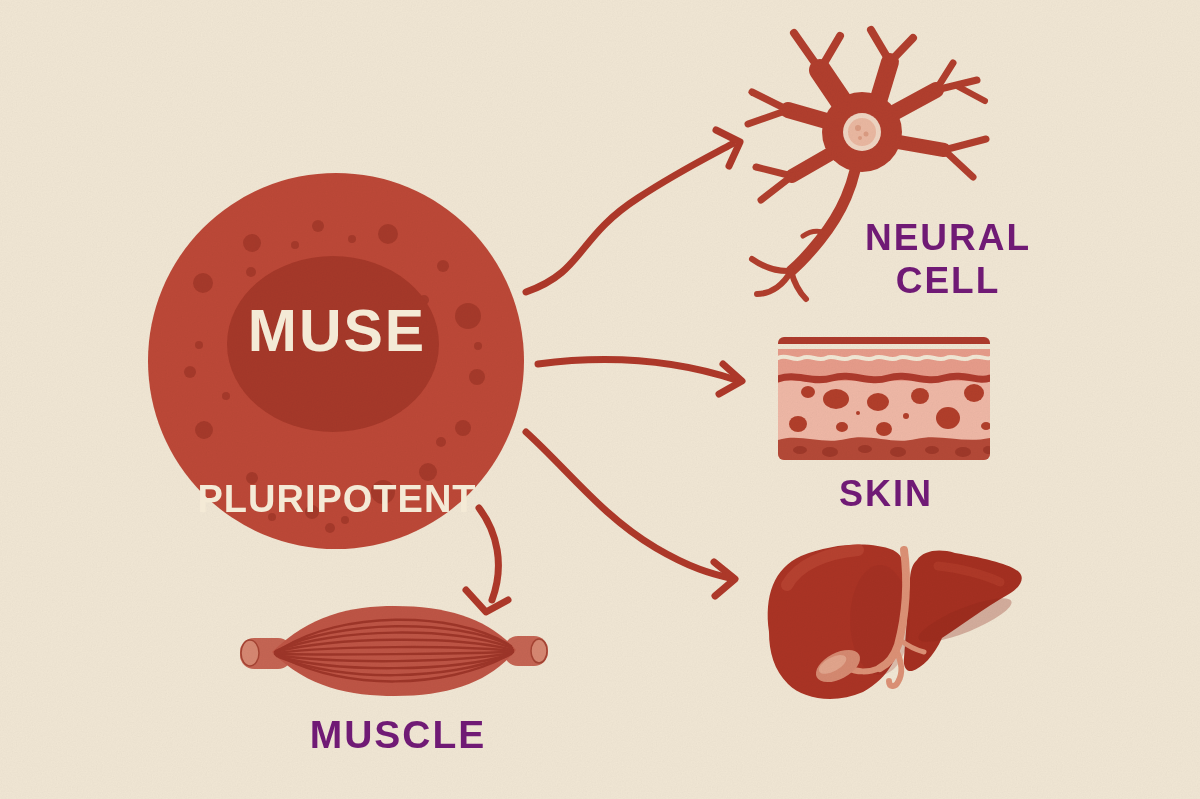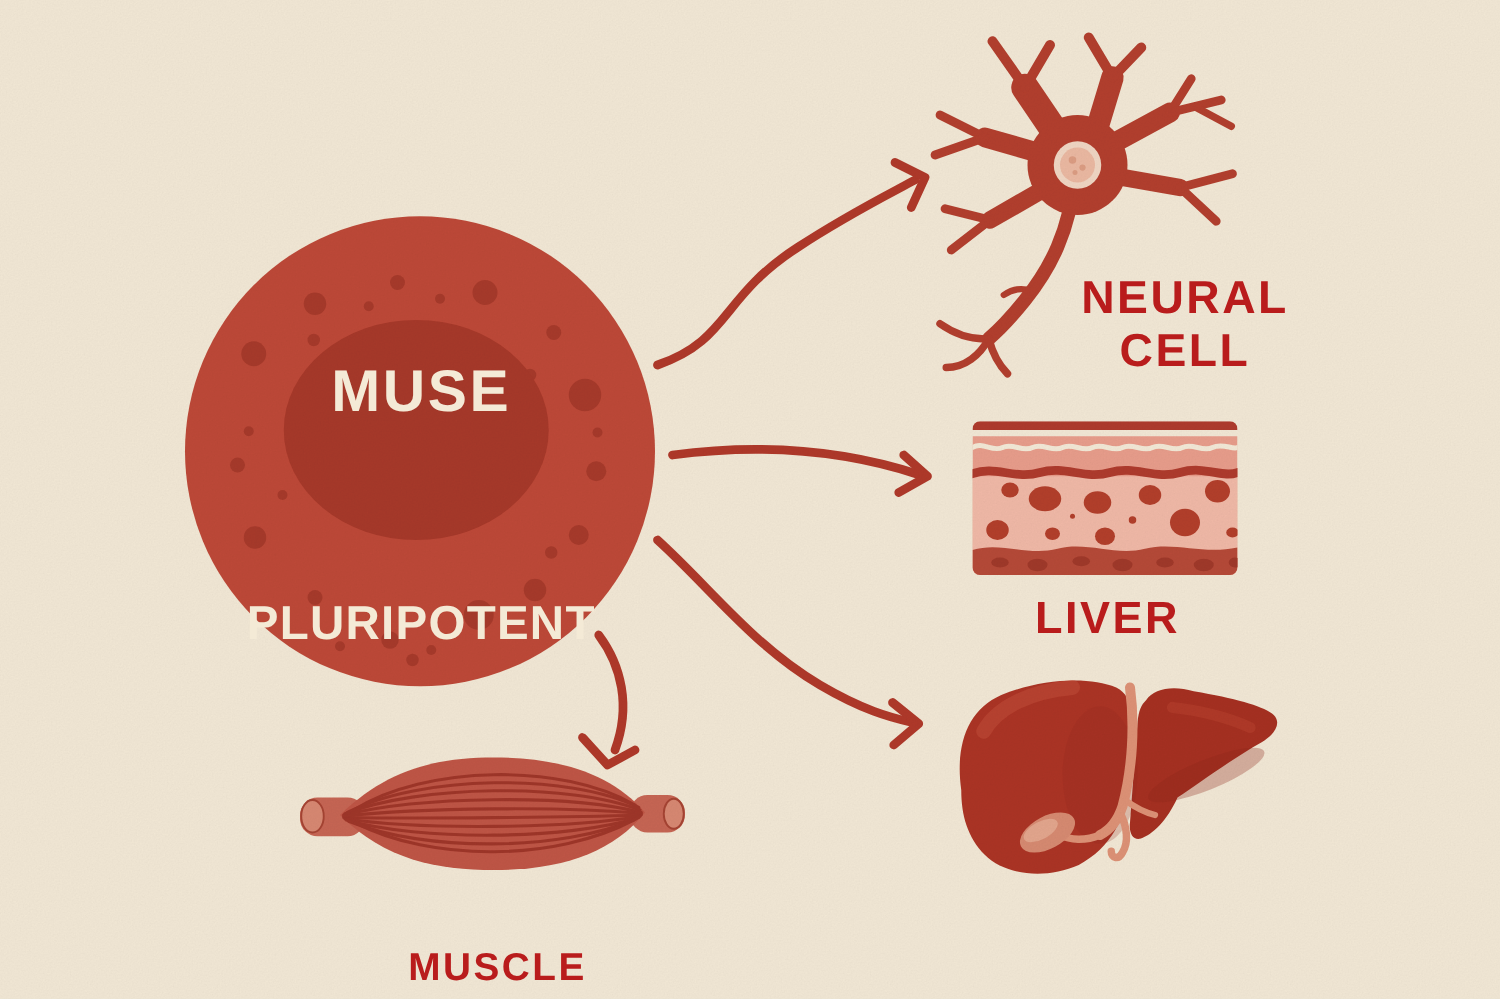--- a/index.html
+++ b/index.html
@@ -7,38 +7,38 @@
     position:relative;
     width:1200px;height:799px;
     background:#f5ebd8;
     overflow:hidden;
     font-family:"Liberation Sans", sans-serif;
   }
   .art{position:absolute;left:0;top:0;width:1200px;height:799px;}
   .lbl{
     position:absolute;
     font-weight:700;
-    color:#b91c1c;
+    color:#701a75;
     text-align:center;
     letter-spacing:2px;
     line-height:1.16;
     white-space:normal;
   }
   .lbl-neural{left:828px;top:216px;width:240px;font-size:37px;line-height:43px;}
   .lbl-skin{left:786px;top:473px;width:200px;font-size:36px;}
   .lbl-liver{left:797px;top:701px;width:200px;font-size:37px;}
-  .lbl-muscle{left:288px;top:756px;width:220px;font-size:31px;}
+  .lbl-muscle{left:288px;top:712px;width:220px;font-size:39px;}
   .muse-t{
     position:absolute;
     color:#f4ead6;
     font-weight:700;
     text-align:center;
     letter-spacing:2px;
   }
-  .muse-line1{left:187px;top:285px;width:300px;font-size:47px;}
+  .muse-line1{left:187px;top:297px;width:300px;font-size:59px;}
   .muse-line2{left:187px;top:356px;width:300px;font-size:57px;}
   .muse-sub{left:157px;top:430px;width:360px;font-size:38px;letter-spacing:1px;margin-top:48px;}
 </style>
 </head>
 <body>
 
 <div class="canvas">
 
   <svg class="art" viewBox="0 0 1200 799">
     <defs>
@@ -211,16 +211,16 @@
       </g>
     </g>
 
     <rect width="1200" height="799" filter="url(#grain)" opacity="0.05"></rect>
   </svg>
 
   <div class="muse-t muse-line1">MUSE</div>
   <div class="muse-t muse-sub">PLURIPOTENT</div>
 
   <div class="lbl lbl-neural">NEURAL CELL</div>
-  <div class="lbl lbl-skin">LIVER</div>
+  <div class="lbl lbl-skin">SKIN</div>
   <div class="lbl lbl-muscle">MUSCLE</div>
 
 </div>
 
 </body></html>

